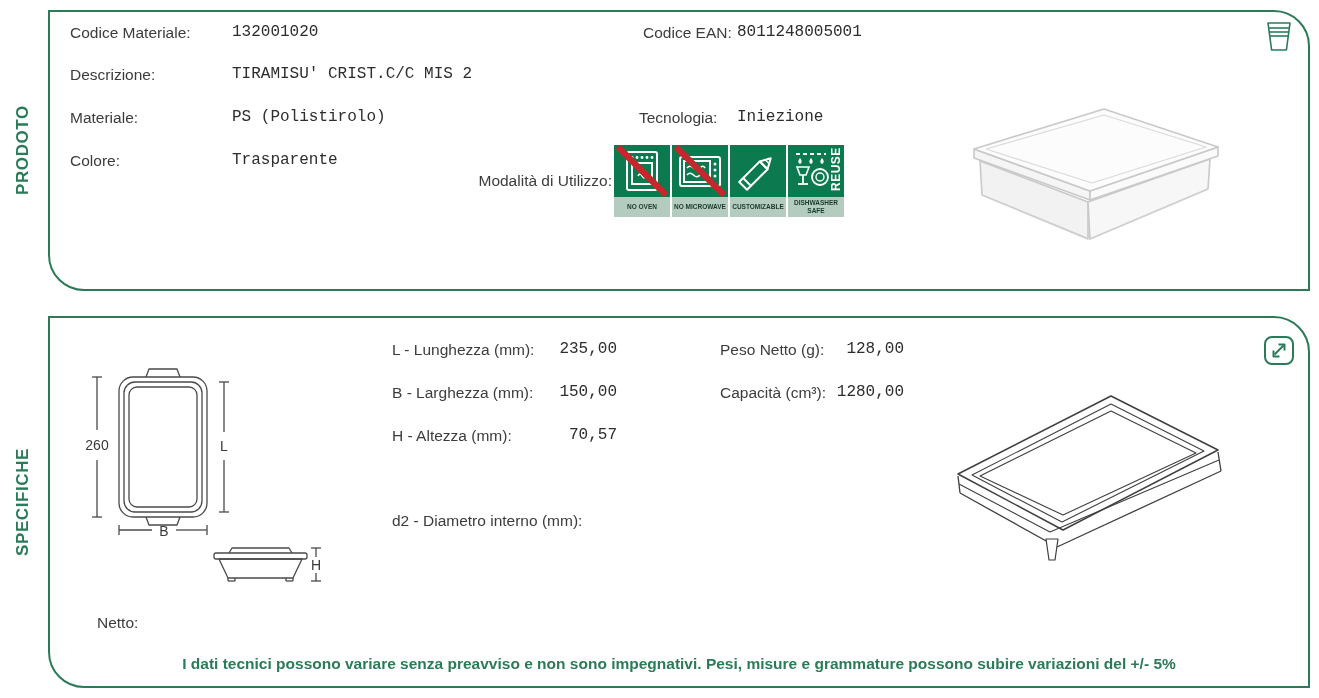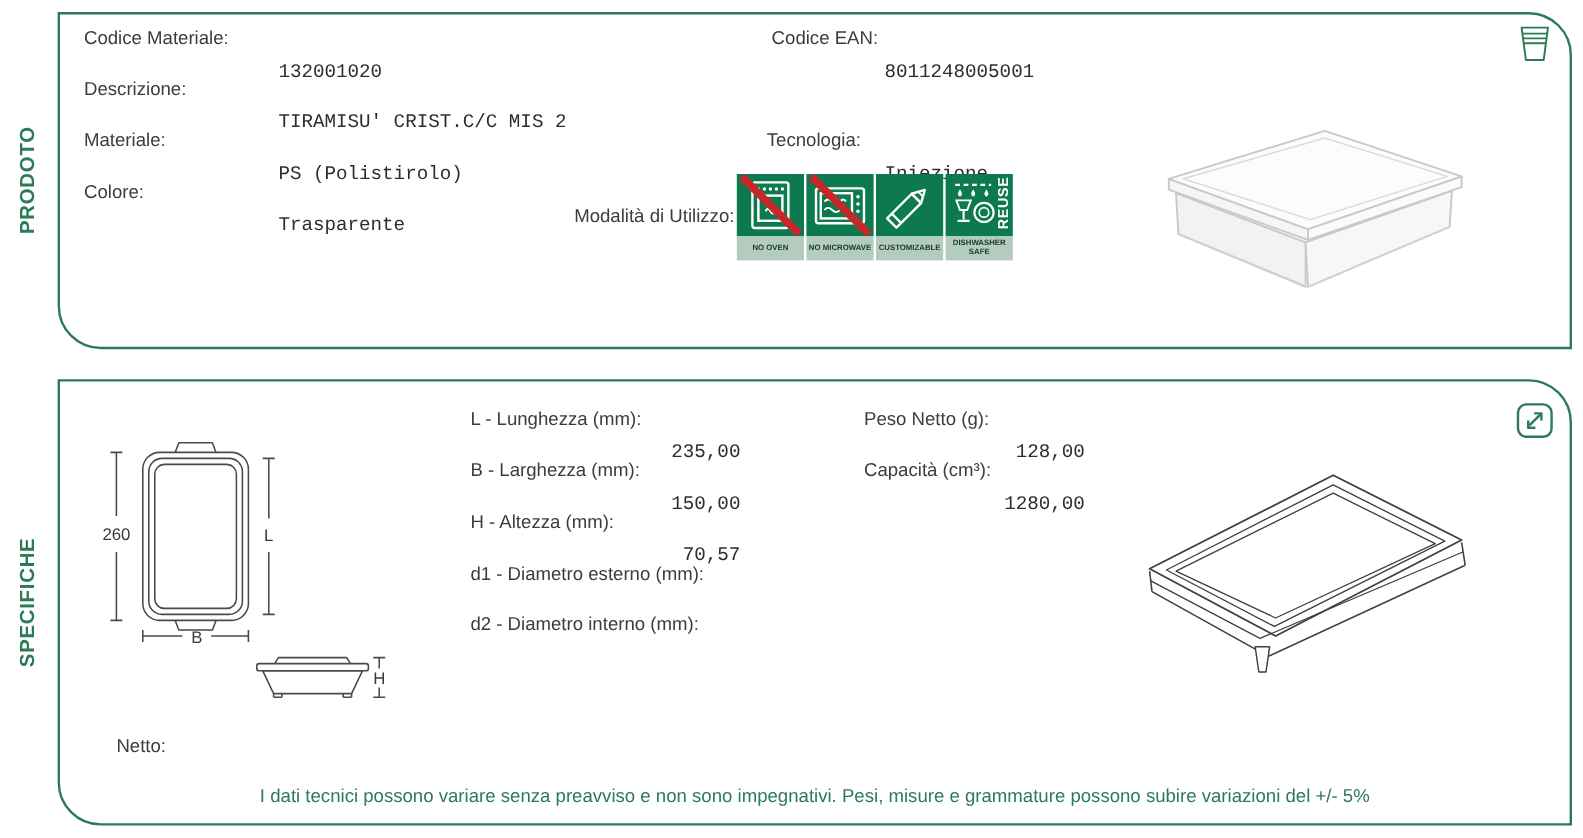--- a/index.html
+++ b/index.html
@@ -15,37 +15,37 @@
   .side-label { position:absolute; left:8px; width:30px; color:#2b7b58;
                 font-weight:bold; font-size:17px; letter-spacing:0.6px;
                 writing-mode:vertical-rl; transform:rotate(180deg);
                 display:flex; align-items:center; justify-content:center; text-align:center; }
   .side-label.product { top:10px;  height:281px; }
   .side-label.specs   { top:316px; height:372px; }
 
   .abs { position:absolute; }
   .lbl { font-size:15.5px; color:#3c3c3c; white-space:nowrap; }
   .val { font-family:"Liberation Mono","DejaVu Sans Mono",monospace;
-         font-size:16px; color:#2d2d2d; white-space:nowrap;margin-top:28px; }
+         font-size:16px; color:#2d2d2d; white-space:nowrap; }
 
   .spec-row { position:absolute; height:20px; }
   .spec-row .val { position:absolute; right:0; top:-1px; }
 
   
   .usage-strip { position:absolute; left:564px; top:133px; display:flex; gap:2px; }
   .usage-cell { width:56px; }
   .usage-pic  { width:56px; height:52px; background:#0c7a4e; }
   .usage-band { width:56px; height:20px; background:#b3ccbf; color:#173a2b;
                 font-size:6.5px; font-weight:bold; text-align:center;
                 display:flex; align-items:center; justify-content:center;
                 line-height:1.2; padding:1px 2px; }
 
   .note-lbl { font-size:15.5px; color:#3c3c3c; }
   .disclaimer { position:absolute; left:0; right:0; top:337px; text-align:center;
-                color:#2b7b58; font-weight:normal; font-size:15.5px; }
+                color:#2b7b58; font-weight:bold; font-size:15.5px; }
 
   svg text { font-family:"Liberation Sans", sans-serif; }
 </style>
 </head>
 <body>
 
 <div class="page">
 
   <div class="side-label product">PRODOTO</div>
 
@@ -227,24 +227,20 @@
       <span class="lbl">L - Lunghezza (mm):</span>
       <span class="val">235,00</span>
     </div>
     <div class="spec-row" style="left:342px; top:66px;  width:225px">
       <span class="lbl">B - Larghezza (mm):</span>
       <span class="val">150,00</span>
     </div>
     <div class="spec-row" style="left:342px; top:109px; width:225px">
       <span class="lbl">H - Altezza (mm):</span>
       <span class="val">70,57</span>
-    </div>
-    <div class="spec-row" style="left:342px; top:152px; width:225px">
-      <span class="lbl">d1 - Diametro esterno (mm):</span>
-      <span class="val"></span>
     </div>
     <div class="spec-row" style="left:342px; top:194px; width:225px">
       <span class="lbl">d2 - Diametro interno (mm):</span>
       <span class="val"></span>
     </div>
 
     <div class="spec-row" style="left:670px; top:23px; width:184px">
       <span class="lbl">Peso Netto (g):</span>
       <span class="val">128,00</span>
     </div>

